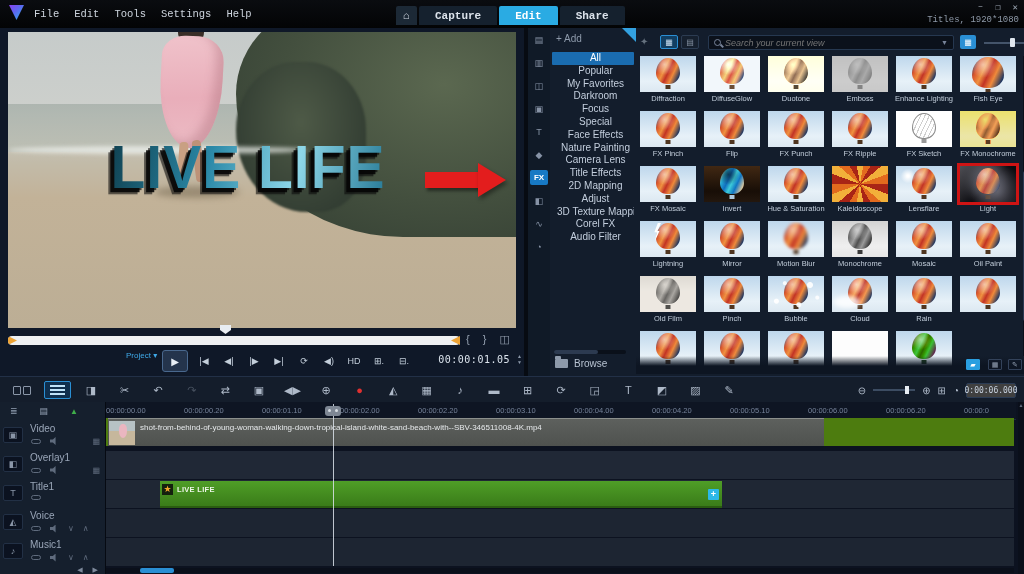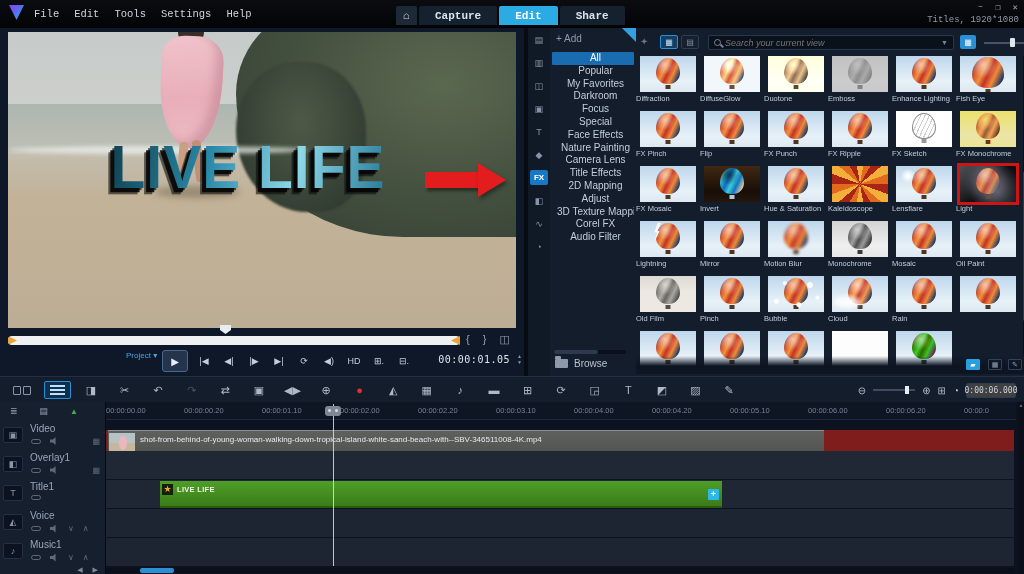--- a/index.html
+++ b/index.html
@@ -86,21 +86,21 @@
   .mag { position:relative; width:7px; height:7px; border:1.5px solid #78849a; border-radius:50%; margin:0 4px 0 5px; flex:none; }
   .mag::after { content:''; position:absolute; width:4px; height:1.5px; background:#78849a; transform:rotate(45deg); right:-4px; bottom:-1px; }
   #search-input { flex:1; background:transparent; border:none; outline:none; color:#8removed; color:#8a95a6; font-style:italic; font-size:9px; font-family:"Liberation Sans",sans-serif; }
   #search-chevron { color:#78849a; font-size:7px; margin-right:5px; }
   #filter-btn { position:absolute; left:324px; top:3px; width:16px; height:14px; background:#2a8fd4; border-radius:2px; color:#fff; font-size:8px; display:flex; align-items:center; justify-content:center; }
   #size-slider { position:absolute; left:348px; top:10px; width:42px; height:2px; background:#44546a; }
   #size-thumb { position:absolute; left:26px; top:-4px; width:5px; height:9px; background:#dfe6ee; border-radius:1px; }
 
   #fx-grid { position:absolute; left:0; top:28px; width:386px; height:316px; overflow:hidden;
     display:grid; grid-template-columns:repeat(6,64px); grid-auto-rows:55px; }
-  .fx-cell { width:64px; }
+  .fx-cell { width:64px; text-align:center; }
   .thumb { position:relative; width:56px; height:36px; margin:0 auto; background:linear-gradient(180deg,#bed7ec 0%,#e7f1f8 70%,#dce8f1 100%); overflow:hidden; }
   .fx-cell.active .thumb { box-shadow:0 0 0 3px #ce1414; }
   .fx-label { display:block; margin-top:2px; font-size:7.5px; color:#c2cdda; white-space:nowrap; overflow:hidden; }
   .balloon { position:absolute; left:50%; top:2px; transform:translateX(-50%); width:24px; height:26px;
     border-radius:50% 50% 46% 46% / 58% 58% 42% 42%;
     background:radial-gradient(circle at 35% 25%, rgba(255,255,255,.55), transparent 42%),
       linear-gradient(115deg,#24406e 6%,#d8542c 22%,#ef9140 38%,#c23325 52%,#ef8a3c 68%,#1d3560 88%); }
   .balloon::after { content:''; position:absolute; left:50%; bottom:-5px; transform:translateX(-50%); width:5px; height:4px; background:#4f3520; }
   
   .v-glow { background:#f2f7fb; } .v-glow .balloon { filter:brightness(1.45) saturate(.75); }
@@ -165,21 +165,21 @@
   .th-name { position:absolute; left:30px; top:1px; font-size:10px; color:#9aa6b8; }
   .th-sub { position:absolute; left:31px; top:15px; display:flex; align-items:center; gap:9px; color:#5f6b7d; font-size:8px; }
   .chain { width:10px; height:5px; border:1px solid #5f6b7d; border-radius:3px; }
   .spk { width:9px; height:8px; background:#5f6b7d; clip-path:polygon(0 32%,32% 32%,62% 0,62% 100%,32% 68%,0 68%); }
   .th-grid { position:absolute; right:6px; top:15px; color:#5f6b7d; font-size:8px; }
   #tracks-bottom { position:absolute; left:0; top:164px; width:106px; display:flex; gap:10px; justify-content:flex-end; padding-right:8px; color:#7e8a9c; font-size:7px; }
 
   #ruler { position:absolute; left:106px; top:0; width:910px; height:18px; background:#0e1523; border-bottom:1px solid #1d2940; display:flex; }
   .tick { width:78px; flex:none; font-size:7.5px; color:#76839a; padding-top:4px; }
   .track-row { position:absolute; left:106px; width:908px; height:28px; }
-  #row-video { top:28px; background:#7f1d1d;padding-left:27px; }
+  #row-video { top:16px; background:#4d7c0f;padding-left:27px; }
   #video-clip { position:absolute; left:2px; top:0; width:716px; height:28px; background:linear-gradient(#5d605d,#4f524f); border-top:1px solid #8b8f8c; display:flex; align-items:flex-start; }
   #vc-thumb { position:relative; width:26px; height:24px; margin:2px 0 0 1px; background:linear-gradient(180deg,#b7c2c4 0 40%,#c6b79c 40%); overflow:hidden; flex:none; }
   #vc-thumb::after { content:''; position:absolute; left:10px; top:3px; width:8px; height:14px; background:#eab6c0; border-radius:40% 40% 50% 50%; }
   #video-clip-name { margin:4px 0 0 5px; font-size:8px; color:#e6e9eb; white-space:nowrap; overflow:hidden; }
   #row-overlay { top:49px; background:#202836; }
   #row-title { top:78px; background:#1f2734; }
   #title-clip { position:absolute; left:54px; top:1px; width:562px; height:27px; background:linear-gradient(#4f9e27,#3a7c19); border-bottom:2px solid #2a5c10; }
   #tc-star { position:absolute; left:2px; top:3px; width:11px; height:11px; background:#14200e; color:#f2a52e; font-size:9px; line-height:11px; text-align:center; }
   #title-clip-label { position:absolute; left:17px; top:4px; font-size:7.5px; font-weight:bold; color:#eef6e8; letter-spacing:.3px; }
   #tc-plus { position:absolute; right:3px; top:8px; width:11px; height:11px; background:#2cb8e8; border-radius:1px; color:#fff; font-size:9px; line-height:11px; text-align:center; font-weight:bold; }

